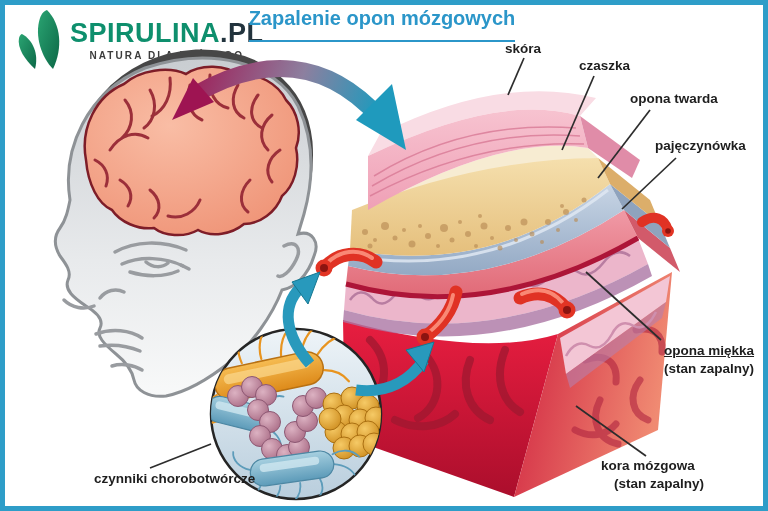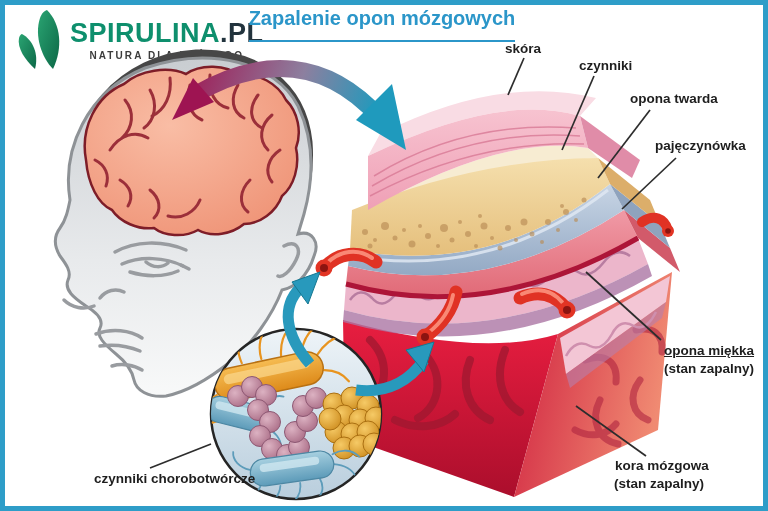--- a/index.html
+++ b/index.html
@@ -365,23 +365,23 @@
       <path d="M676,158 L622,209"></path>
       <path d="M661,340 L586,272"></path>
       <path d="M646,456 L576,406"></path>
       <path d="M150,468 L211,444"></path>
     </g>
   </svg>
 
   <div class="page-title"><span>Zapalenie opon mózgowych</span></div>
 
   <div class="lbl" style="left:505px;top:41px;">skóra</div>
-  <div class="lbl" style="left:579px;top:58px;">czynniki</div>
+  <div class="lbl" style="left:579px;top:58px;">czaszka</div>
   <div class="lbl" style="left:630px;top:91px;">opona twarda</div>
   <div class="lbl" style="left:655px;top:138px;">pajęczynówka</div>
   <div class="lbl" style="left:664px;top:343px;text-decoration:underline;">opona miękka</div>
   <div class="lbl" style="left:664px;top:361px;">(stan zapalny)</div>
-  <div class="lbl" style="left:615px;top:458px;">kora mózgowa</div>
+  <div class="lbl" style="left:601px;top:458px;">kora mózgowa</div>
   <div class="lbl" style="left:614px;top:476px;">(stan zapalny)</div>
   <div class="lbl" style="left:70px;top:471px;margin-left:24px;">czynniki chorobotwórcze</div>
 
   <div class="frame"></div>
 </div>
 
 </body></html>

